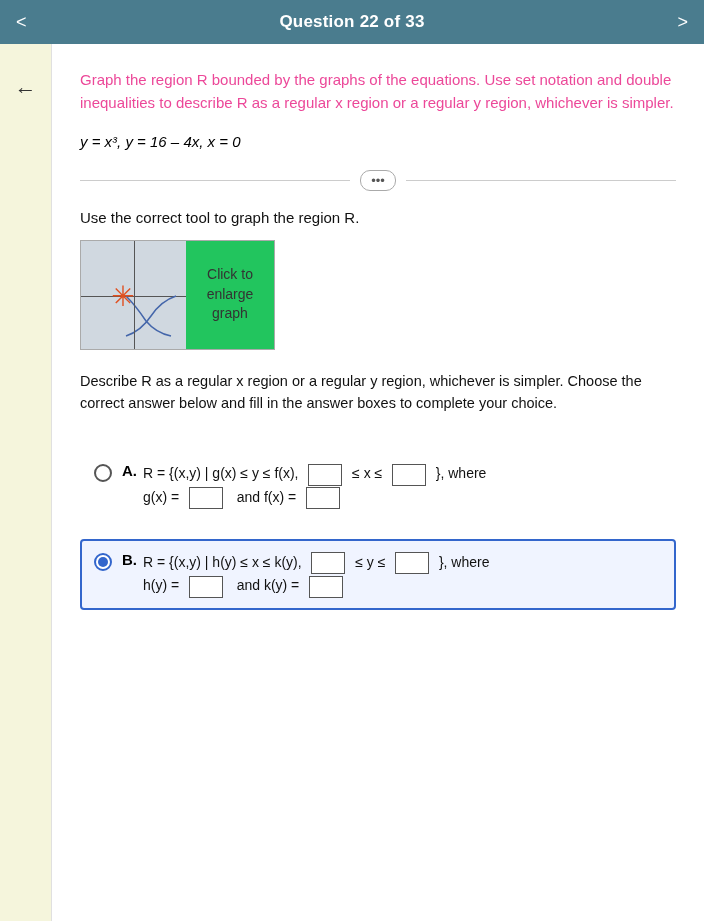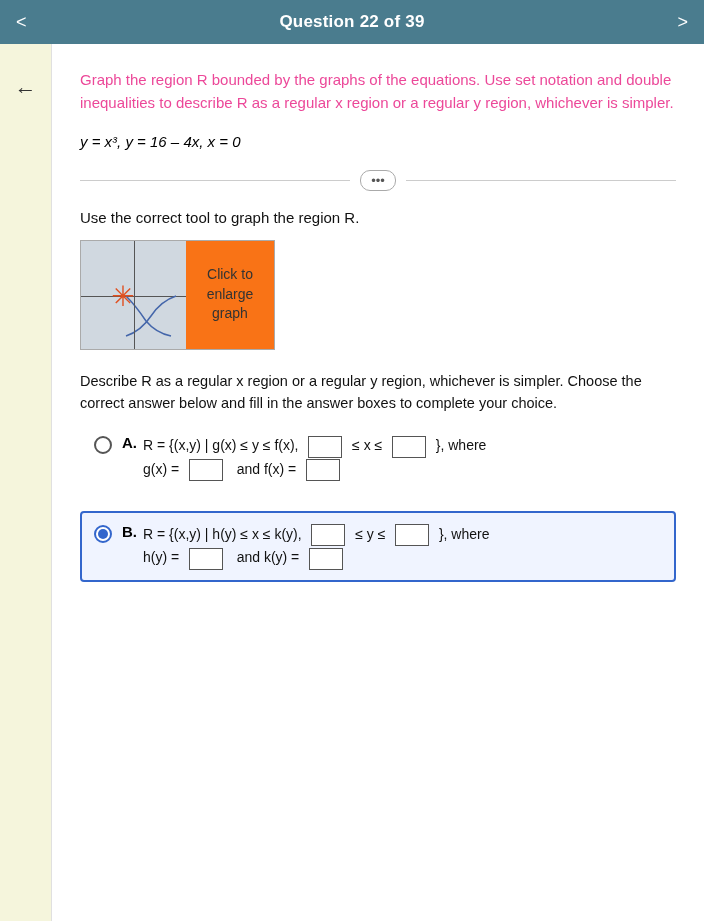--- a/index.html
+++ b/index.html
@@ -159,39 +159,39 @@
     }
     .graph-curve {
       position: absolute;
       bottom: 10px;
       right: 5px;
       width: 60px;
       height: 50px;
     }
     .graph-text-area {
       flex: 1;
-      background: #f97316;
+      background: #22c55e;
       display: flex;
       align-items: center;
       justify-content: center;
       padding: 8px;
     }
     .graph-click-text {
       font-size: 14px;
       color: #333;
       text-align: center;
       line-height: 1.4;
     }
 
     
     .answer-description {
       font-size: 14.5px;
       line-height: 1.55;
       color: #111;
-      margin-bottom: 8px;
+      margin-bottom: 36px;
     }
 
     
     .answer-choices {
       margin-bottom: 20px;
     }
 
     .choice {
       display: flex;
       align-items: flex-start;
@@ -253,21 +253,21 @@
       background: white;
       margin: 0 2px;
       vertical-align: middle;
     }
   </style>
 </head>
 <body>
 
 <div class="header">
   <span class="header-nav-left">&lt;</span>
-  <span class="header-title">Question 22 of 39</span>
+  <span class="header-title">Question 22 of 33</span>
   <span class="header-nav-right">&gt;</span>
 </div>
 
 <div class="page-wrapper">
 
   <div class="sidebar">
     <span class="back-arrow">←</span>
   </div>
 
   <div class="content">

